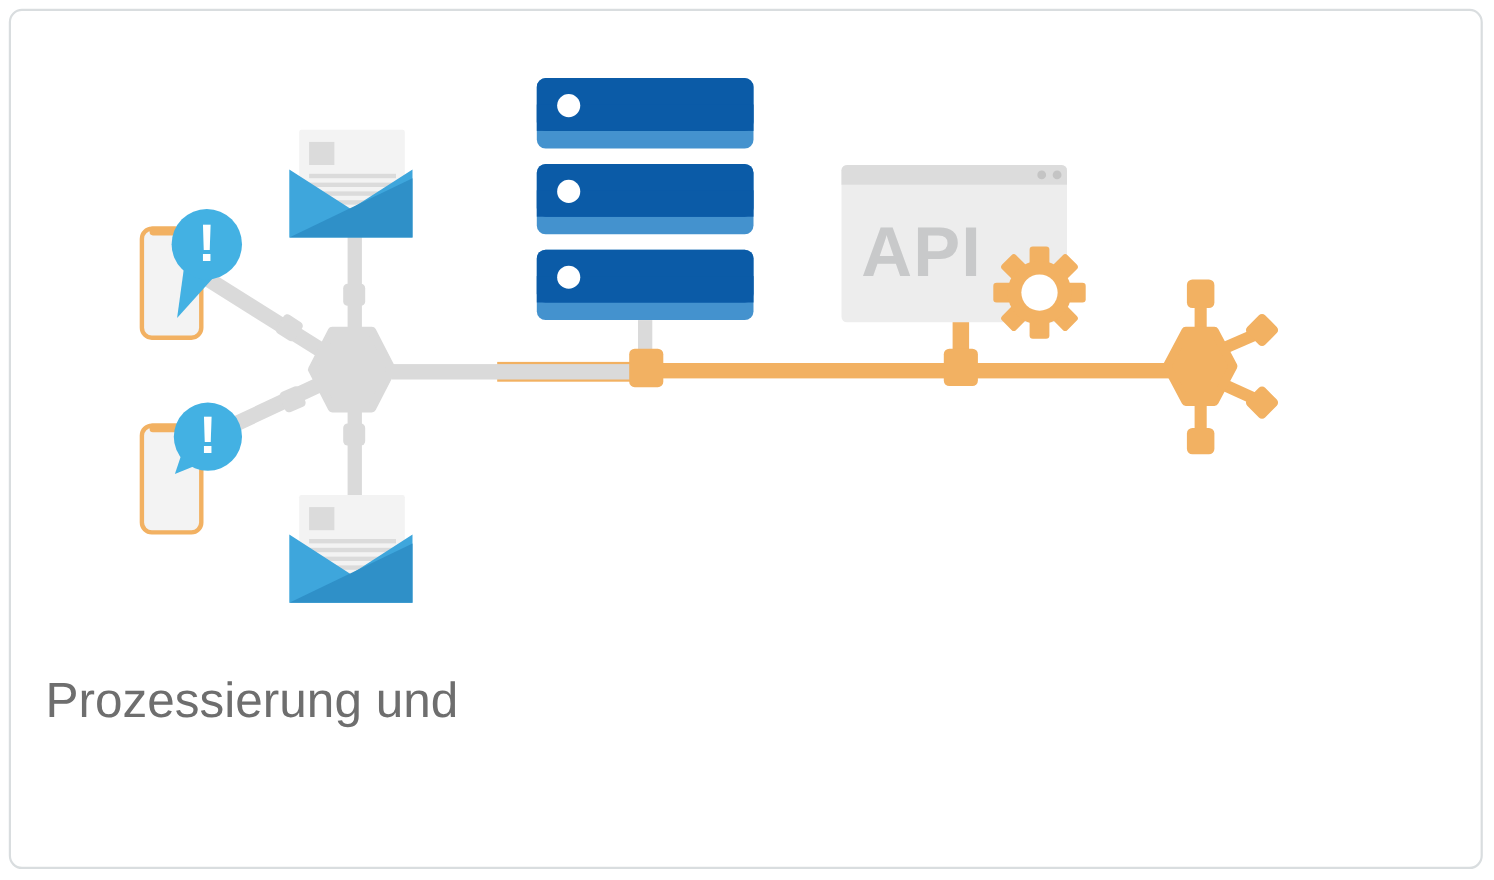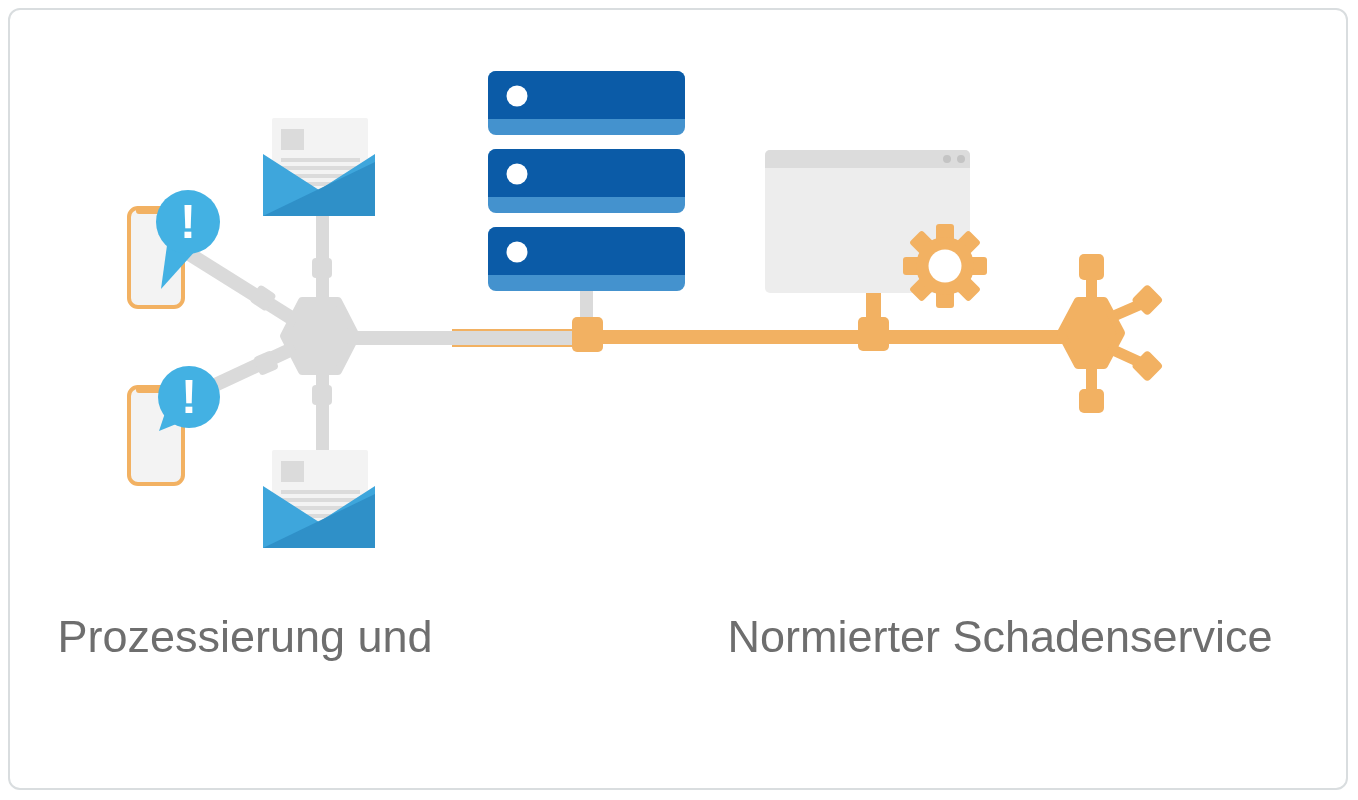--- a/index.html
+++ b/index.html
@@ -28,21 +28,21 @@
   .f-white{fill:var(--c-white)}
   
   .api-label{position:absolute;left:783px;top:197px;font-size:64px;font-weight:700;
              letter-spacing:1px;color:var(--c-api-text-gray);white-space:nowrap;line-height:1;}
   .alert-mark{position:absolute;width:60px;height:62px;display:flex;align-items:center;
               justify-content:center;color:#fff;font-weight:700;font-size:48px;line-height:1;}
   .alert-1{left:158px;top:191px;}
   .alert-2{left:159px;top:366px;}
   .caption{position:absolute;top:602px;color:var(--c-caption-gray);font-size:45px;
            line-height:1.55;text-align:center;}
-  .caption-left{left:20px;width:450px;}
+  .caption-left{left:4px;width:450px;}
   .caption-right{left:690px;width:620px;}
   .caption span{display:block;}
 </style>
 </head>
 <body>
 
 <div class="card"></div>
 
 <div class="stage">
   <svg class="layer" width="1358" height="800" viewBox="0 0 1358 800">
@@ -161,20 +161,20 @@
       <line class="s-orange" x1="1100" y1="322" x2="1146" y2="302" stroke-width="11"></line>
       <line class="s-orange" x1="1100" y1="344" x2="1146" y2="365" stroke-width="11"></line>
       <rect class="f-orange" x="1079" y="254" width="25" height="26" rx="5"></rect>
       <rect class="f-orange" x="1079" y="389" width="25" height="24" rx="5"></rect>
       <rect class="f-orange" x="1136" y="289" width="23" height="23" rx="4" transform="rotate(45 1148 300)"></rect>
       <rect class="f-orange" x="1136" y="355" width="23" height="23" rx="4" transform="rotate(45 1148 366)"></rect>
       <polygon class="f-orange s-orange" stroke-width="8" stroke-linejoin="round" points="1061,333 1078,301 1104,301 1121,333 1104,365 1078,365"></polygon>
     </g>
   </svg>
 
+  <div class="api-label">API</div>
   <div class="alert-mark alert-1">!</div>
   <div class="alert-mark alert-2">!</div>
 
   <div class="caption caption-left">
     <span>Prozessierung und</span>
   </div>
-  <div class="caption caption-right">Normierter Schadenservice</div>
 </div>
 
 </body></html>

